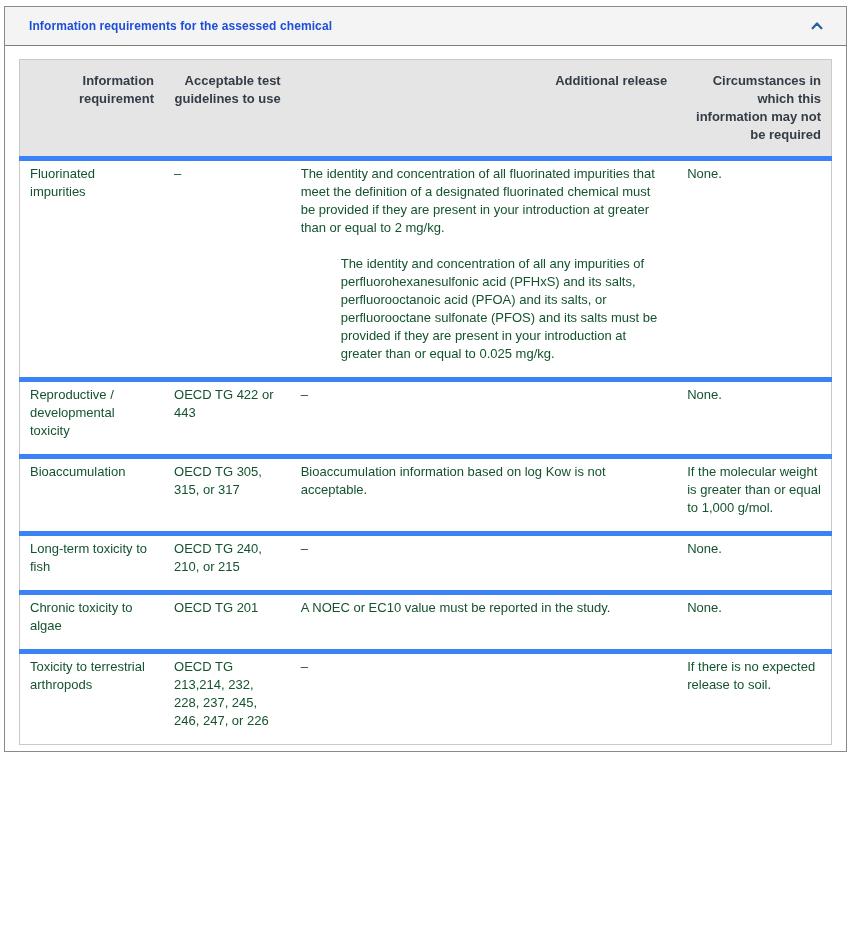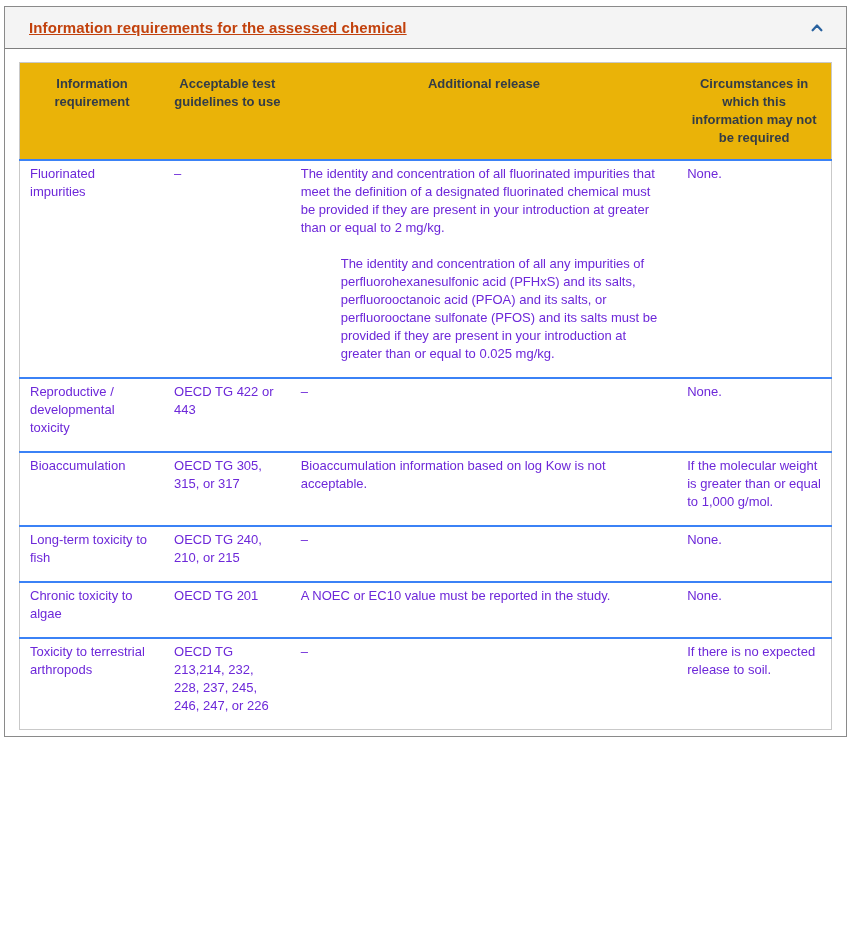--- a/index.html
+++ b/index.html
@@ -15,51 +15,50 @@
     background: #ffffff;
   }
   .acc-header {
     display: flex; align-items: center; justify-content: space-between;
     background: #f4f4f4;
     padding: 12px 22px 12px 24px;
     border-bottom: 1px solid #7e7e7e;
     cursor: pointer;
   }
   .acc-title {
-    color: #c2410c;
-    font-size: 15px;
+    color: #1d4ed8;
+    font-size: 12px;
     font-weight: bold;
-    text-decoration: underline;
     letter-spacing: .1px;
   }
   .chevron { display: inline-flex; align-items: center; }
   .acc-body { padding: 13px 14px 6px 14px; background: #ffffff; }
 
   table.req-table {
     width: 100%;
     border-collapse: collapse;
     border: 1px solid #c9c9c9;
     font-size: 13px;
     table-layout: fixed;
   }
   .req-table th {
-    background: #eab308;
+    background: #e5e5e5;
     color: #333c47;
     font-weight: bold;
-    text-align: center;
+    text-align: right;
     vertical-align: top;
     padding: 12px 10px;
     line-height: 18px;
   }
   .req-table td {
     vertical-align: top;
     padding: 4px 10px 14px 10px;
     line-height: 18px;
-    border-top: 2px solid #3b82f6;
-    color: #6d28d9;
+    border-top: 5px solid #3b82f6;
+    color: #14532d;
   }
   .req-table td p + p { margin-top: 18px; margin-left: 40px; }
 </style>
 </head>
 <body>
 
 <section class="accordion">
   <div class="acc-header">
     <a class="acc-title">Information requirements for the assessed chemical</a>
     <span class="chevron">

